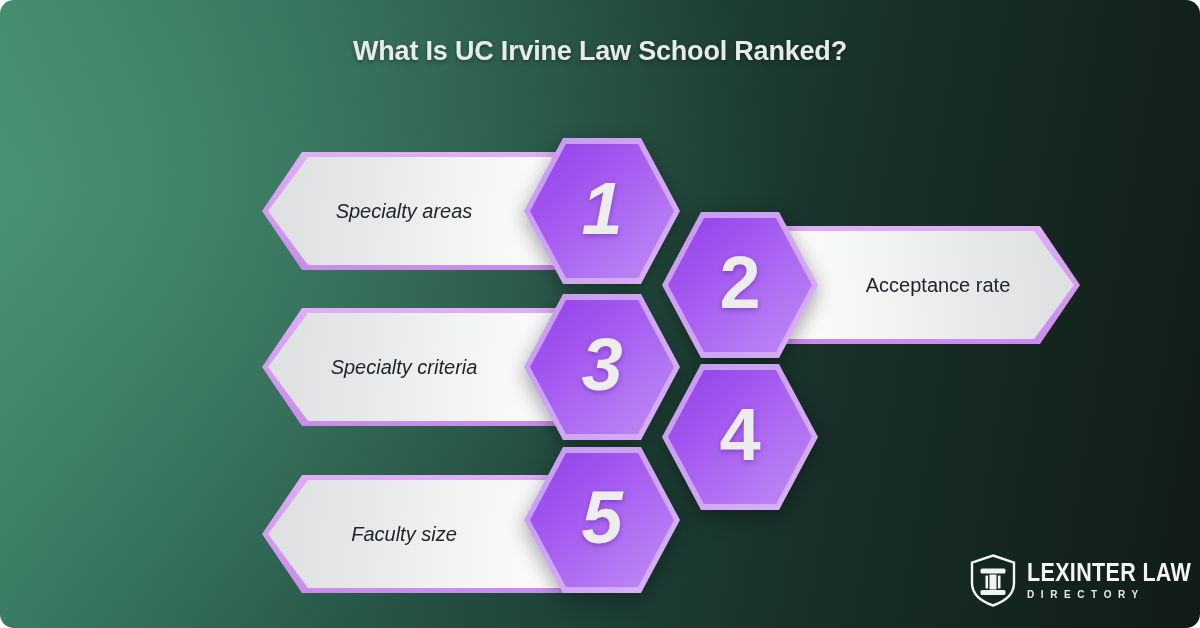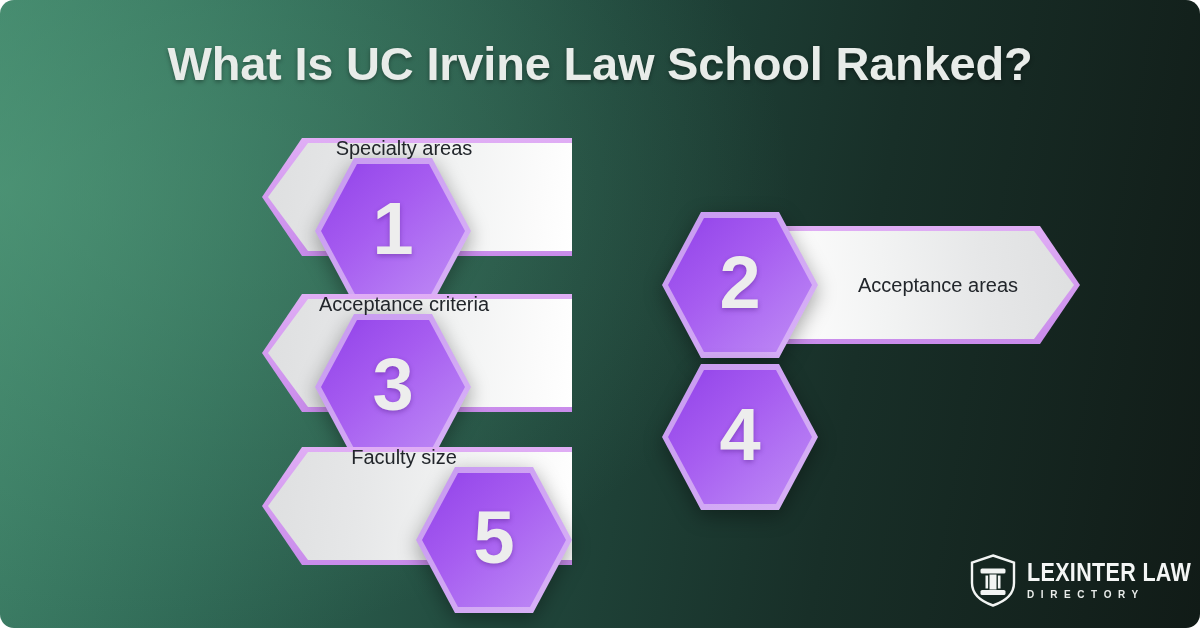--- a/index.html
+++ b/index.html
@@ -27,38 +27,38 @@
   }
 
   
   .title {
     position: absolute;
     top: 36px;
     left: 0;
     width: 1200px;
     text-align: center;
     color: #e8ece9;
-    font-size: 47px;
+    font-size: 27px;
     font-weight: bold;
     letter-spacing: -0.2px;
     text-shadow: 0 2px 4px rgba(0,0,0,0.35);
     white-space: nowrap;
   }
 
   
   .row {
     position: absolute;
     height: 146px;
     display: flex;
     align-items: center;
   }
   .row-left  { left: 262px; }
   .row-right { left: 662px; }
 
-  .row-left  { flex-direction: column; }
+  .row-left  { flex-direction: row; font-style: italic; }
   .row-right { flex-direction: row-reverse; }
 
   
   .banner {
     position: relative;
     width: 310px;
     height: 118px;
     display: flex;
     align-items: center;
   }
@@ -198,34 +198,34 @@
       <div class="hex-outer"></div>
       <div class="hex-inner"></div>
       <div class="hex-num">1</div>
     </div>
   </div>
 
   <div class="row row-right" style="top:212px;">
     <div class="banner">
       <div class="banner-accent"></div>
       <div class="banner-face"></div>
-      <div class="banner-label">Acceptance areas</div>
+      <div class="banner-label">Acceptance rate</div>
     </div>
     <div class="hex-wrap">
       <div class="hex-outer"></div>
       <div class="hex-inner"></div>
       <div class="hex-num">2</div>
     </div>
   </div>
 
   <div class="row row-left" style="top:294px;">
     <div class="banner">
       <div class="banner-accent"></div>
       <div class="banner-face"></div>
-      <div class="banner-label">Acceptance criteria</div>
+      <div class="banner-label">Specialty criteria</div>
     </div>
     <div class="hex-wrap">
       <div class="hex-outer"></div>
       <div class="hex-inner"></div>
       <div class="hex-num">3</div>
     </div>
   </div>
 
   <div class="row row-right" style="top:364px;">
     <div class="hex-wrap">

